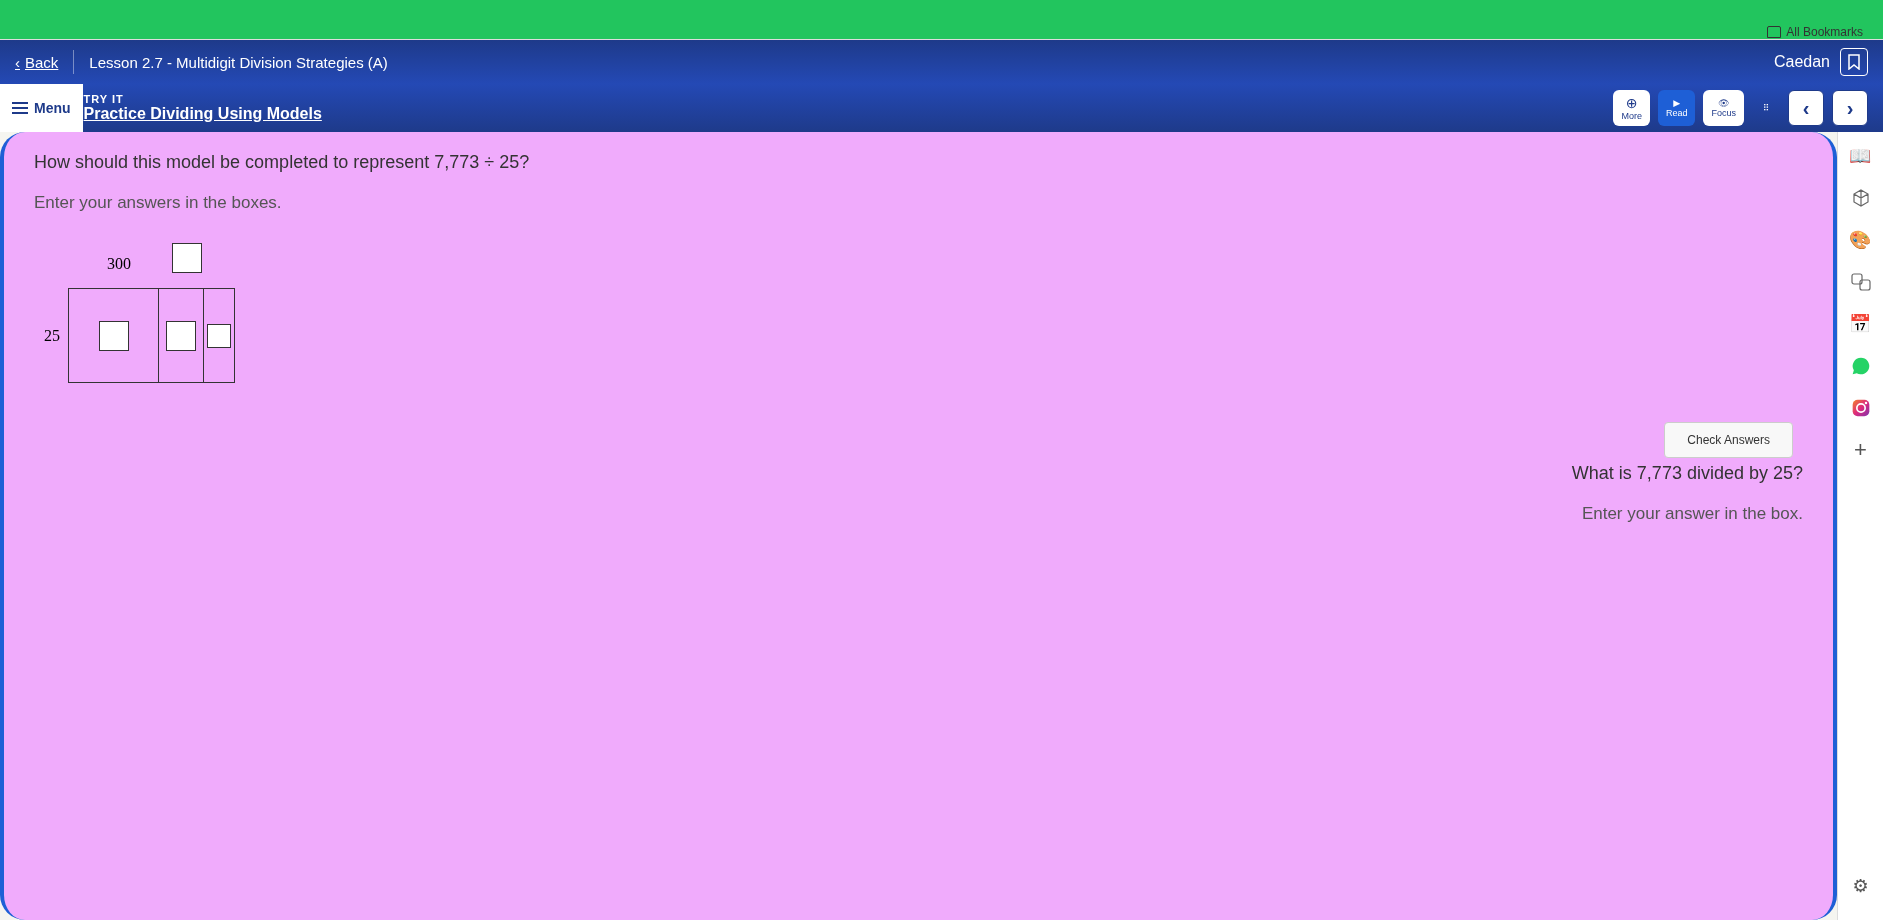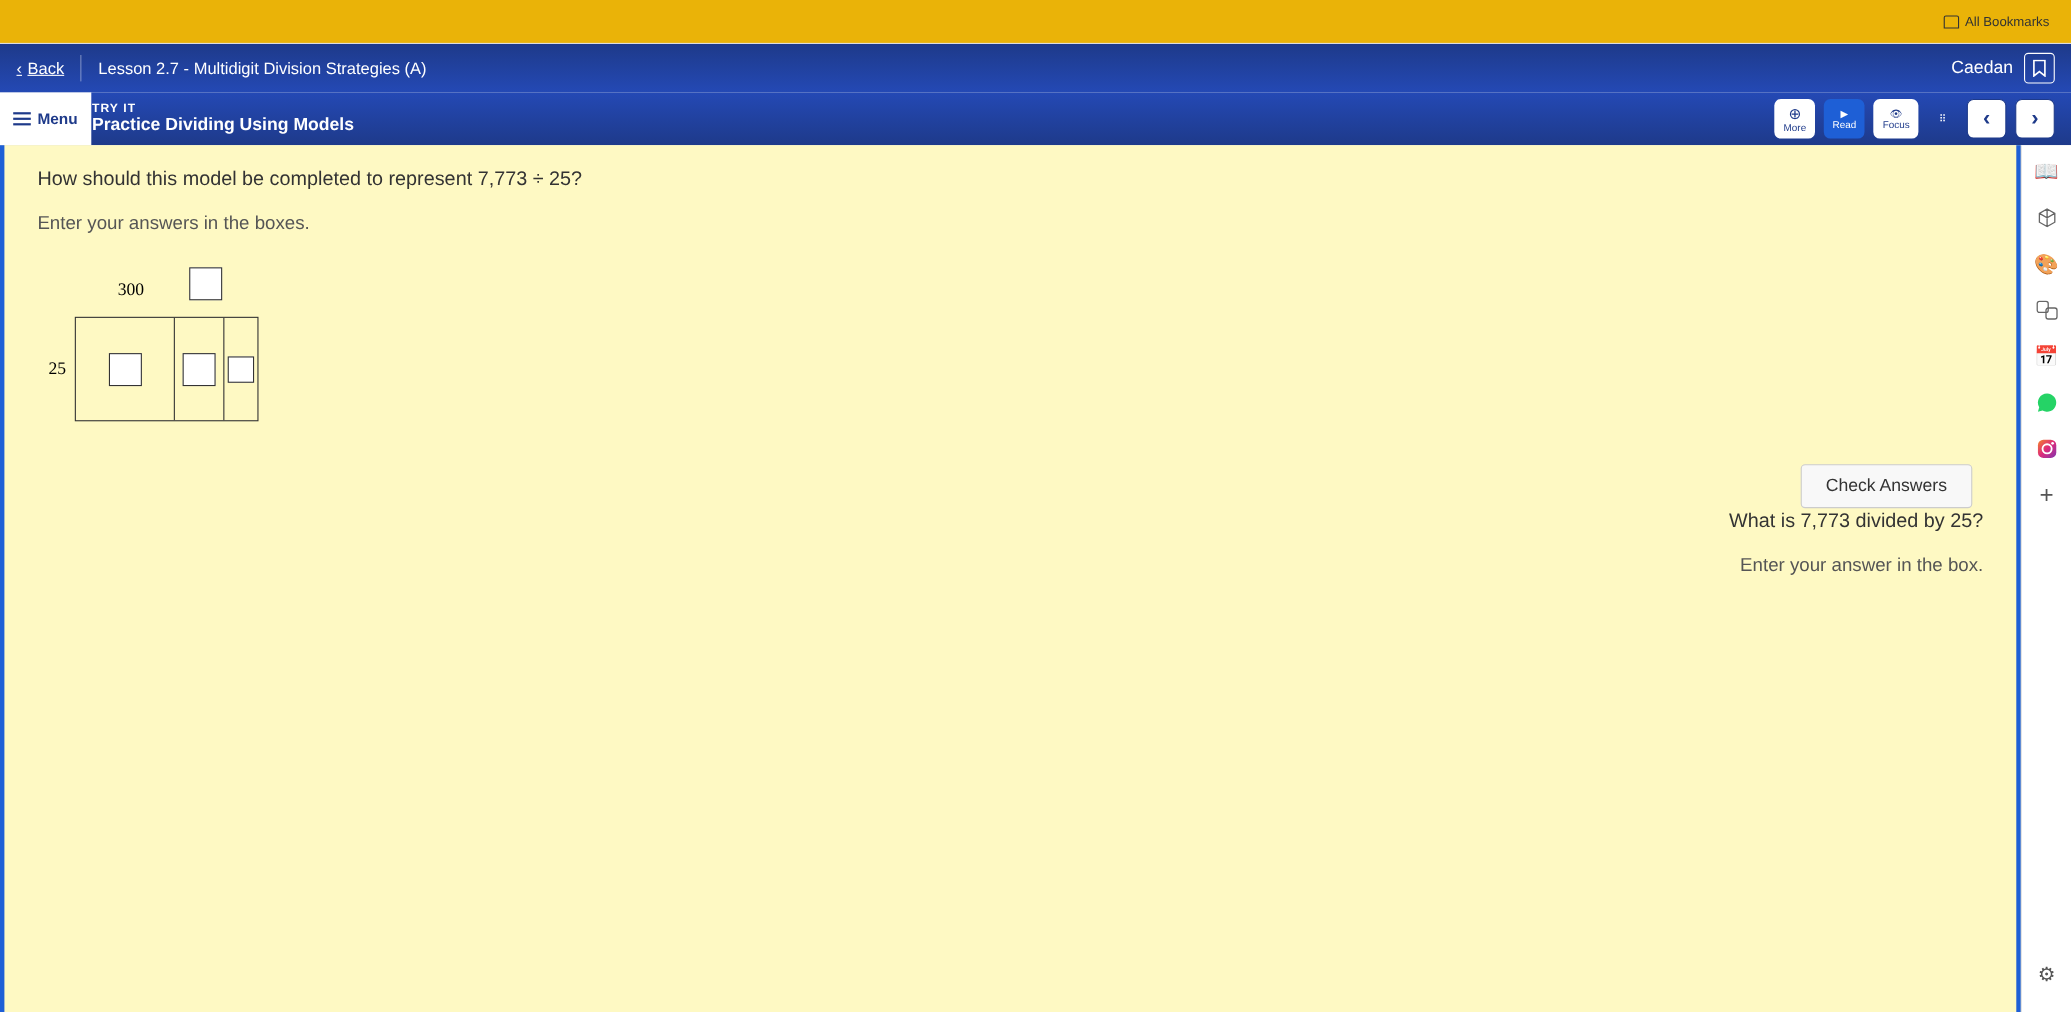--- a/index.html
+++ b/index.html
@@ -6,24 +6,24 @@
 body {
   font-family: Arial, sans-serif;
   background: #f5f5f0;
   width: 1883px;
   height: 920px;
   position: relative;
   overflow: hidden;
 }
 .browser-chrome {
   height: 40px;
-  background: #eab308;
+  background: #22c55e;
   display: flex;
   justify-content: flex-end;
-  align-items: center;
+  align-items: flex-end;
   padding: 0 20px;
   border-bottom: 1px solid #ddd;
 }
 .bookmarks-btn {
   display: flex;
   align-items: center;
   gap: 5px;
   font-size: 12px;
   color: #333;
   cursor: pointer;
@@ -84,21 +84,21 @@
   cursor: pointer;
   height: 100%;
 }
 .hamburger { display: flex; flex-direction: column; gap: 3px; }
 .hamburger span { width: 16px; height: 2px; background: #1e3a8a; }
 .subhead-text {
   color: white;
   padding-left: 1px;
 }
 .try-it { font-size: 11px; font-weight: bold; letter-spacing: 1px; }
-.practice-title { font-size: 16px; font-weight: bold; }
+.practice-title { font-size: 16px; font-weight: bold; text-decoration: underline; }
 .toolbar-right {
   margin-left: auto;
   display: flex;
   align-items: center;
   gap: 8px;
   padding-right: 15px;
 }
 .tool-btn {
   background: white;
   border-radius: 6px;
@@ -126,25 +126,26 @@
   font-size: 20px;
   font-weight: bold;
   color: #1e3a8a;
 }
 .content-area {
   display: flex;
   height: calc(100% - 132px);
 }
 .main-content {
   flex: 1;
-  background: #fef9c3;
+  background: #f0abfc;
   padding: 20px 30px;
   position: relative;
   border-left: 4px solid #1e5fd6;
   border-right: 4px solid #1e5fd6;
+  border-radius: 25px;
 }
 .question-text {
   font-size: 18px;
   color: #333;
   margin-bottom: 20px;
 }
 .instruction-text {
   font-size: 17px;
   color: #555;
   margin-bottom: 30px;
@@ -199,21 +200,21 @@
 .cell-2 { width: 45px; }
 .cell-3 { width: 30px; }
 .check-btn {
   position: absolute;
   right: 40px;
   top: 290px;
   background: #f8f8f8;
   border: 1px solid #ccc;
   border-radius: 4px;
   padding: 10px 22px;
-  font-size: 16px;
+  font-size: 12px;
   color: #333;
   cursor: pointer;
 }
 .q2 { margin-top: 80px; text-align: right; }
 .right-rail {
   width: 46px;
   background: white;
   display: flex;
   flex-direction: column;
   align-items: center;

